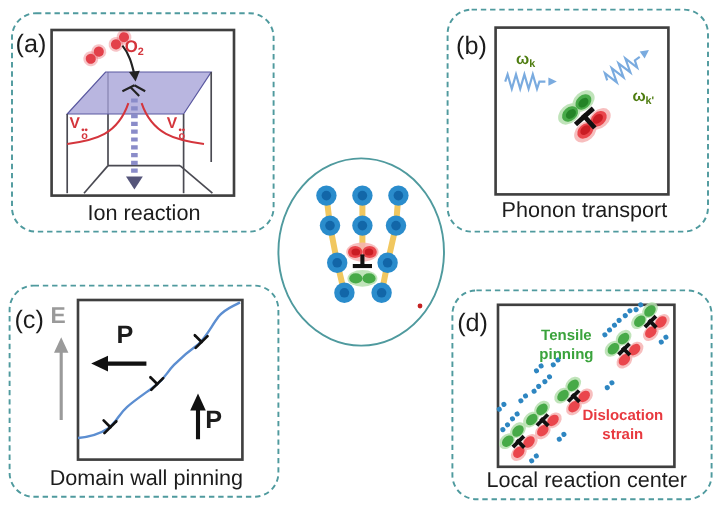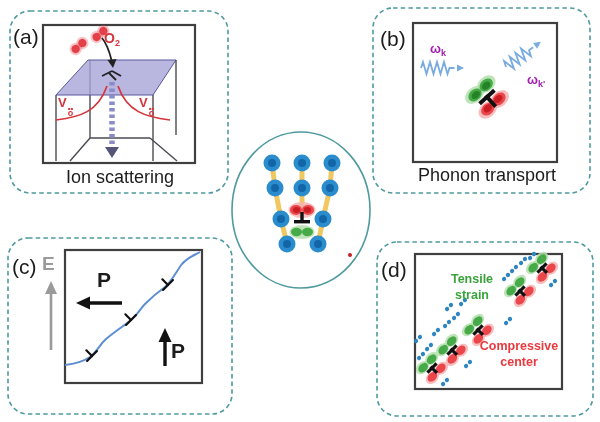--- a/index.html
+++ b/index.html
@@ -7,21 +7,21 @@
          font-family:"Liberation Sans",sans-serif;}
   #stage svg{position:absolute;left:0;top:0;}
   .txt{position:absolute;color:#1c1c1c;white-space:nowrap;}
   .tag{font-size:21px;font-weight:500;}
   .caption{font-size:18px;font-weight:500;transform:translateX(-50%);}
   .red{color:var(--c-red_label,#d4353c);}
   .gray{color:var(--c-gray,#9a9a9a);}
   .green{color:var(--c-strain_green,#3aa33c);}
   .plabel{font-size:21px;font-weight:600;}
   .elabel{font-size:19px;font-weight:600;}
-  .omega{font-size:13px;font-weight:600;color:#a21caf;}
+  .omega{font-size:13px;font-weight:600;color:#4d7c0f;}
   .ssub{font-size:9px;vertical-align:-3px;}
   .o2lab{font-size:14px;font-weight:700;}
   .vlab{font-size:13px;font-weight:700;}
   .stack{display:inline-flex;flex-direction:column;align-items:center;line-height:.55;
          vertical-align:-4px;margin-left:1px;}
   .stack .dots{font-size:8px;}
   .stack .sb{font-size:9px;}
   .strainlab{position:absolute;font-size:12.5px;font-weight:600;line-height:1.25;
              text-align:center;white-space:normal;transform:translateX(-50%);}
   .redtxt{color:var(--c-strain_red,#e8393f);}
@@ -277,38 +277,40 @@
       <g>
             <circle cx="318" cy="244" r="8.5" class="atom-o"></circle>
             <circle cx="318" cy="244" r="4" class="atom-i"></circle>
           </g>
     </g>
     <circle cx="350" cy="255" r="2" class="reddot"></circle>
   </g>
 </svg>
 
   <span class="txt tag" style="left:13px;top:25px">(a)</span>
-  <span class="txt caption" style="left:120px;top:167px">Ion scattering</span>
+  <span class="txt caption" style="left:120px;top:167px">Ion reaction</span>
   <span class="txt red o2lab" style="left:104px;top:30px"><span>O</span><span class="ssub">2</span></span>
   <span class="txt red vlab" style="left:58px;top:95px"><span>V</span><span class="stack">
         <span class="dots">••</span>
         <span class="sb">o</span>
       </span></span>
   <span class="txt red vlab" style="left:139px;top:95px"><span>V</span><span class="stack">
         <span class="dots">••</span>
         <span class="sb">o</span>
       </span></span>
 
   <span class="txt tag" style="left:380px;top:27px">(b)</span>
   <span class="txt caption" style="left:487px;top:165px">Phonon transport</span>
   <span class="txt omega" style="left:430px;top:41px"><span>ω</span><span class="ssub">k</span></span>
   <span class="txt omega" style="left:527px;top:72px"><span>ω</span><span class="ssub">k'</span></span>
 
   <span class="txt tag" style="left:12px;top:255px">(c)</span>
+  <span class="txt caption" style="left:122px;top:388px">Domain wall pinning</span>
   <span class="txt gray elabel" style="left:42px;top:253px">E</span>
   <span class="txt plabel" style="left:97px;top:268px">P</span>
   <span class="txt plabel" style="left:171px;top:339px">P</span>
 
   <span class="txt tag" style="left:381px;top:258px">(d)</span>
-  <div class="strainlab green" style="left:472px;top:272px;width:64px">Tensile strain</div>
-  <div class="strainlab redtxt" style="left:519px;top:339px;width:96px">Compressive center</div>
+  <span class="txt caption" style="left:489px;top:390px">Local reaction center</span>
+  <div class="strainlab green" style="left:472px;top:272px;width:64px">Tensile pinning</div>
+  <div class="strainlab redtxt" style="left:519px;top:339px;width:96px">Dislocation strain</div>
 
 </div>
 
 </body></html>

